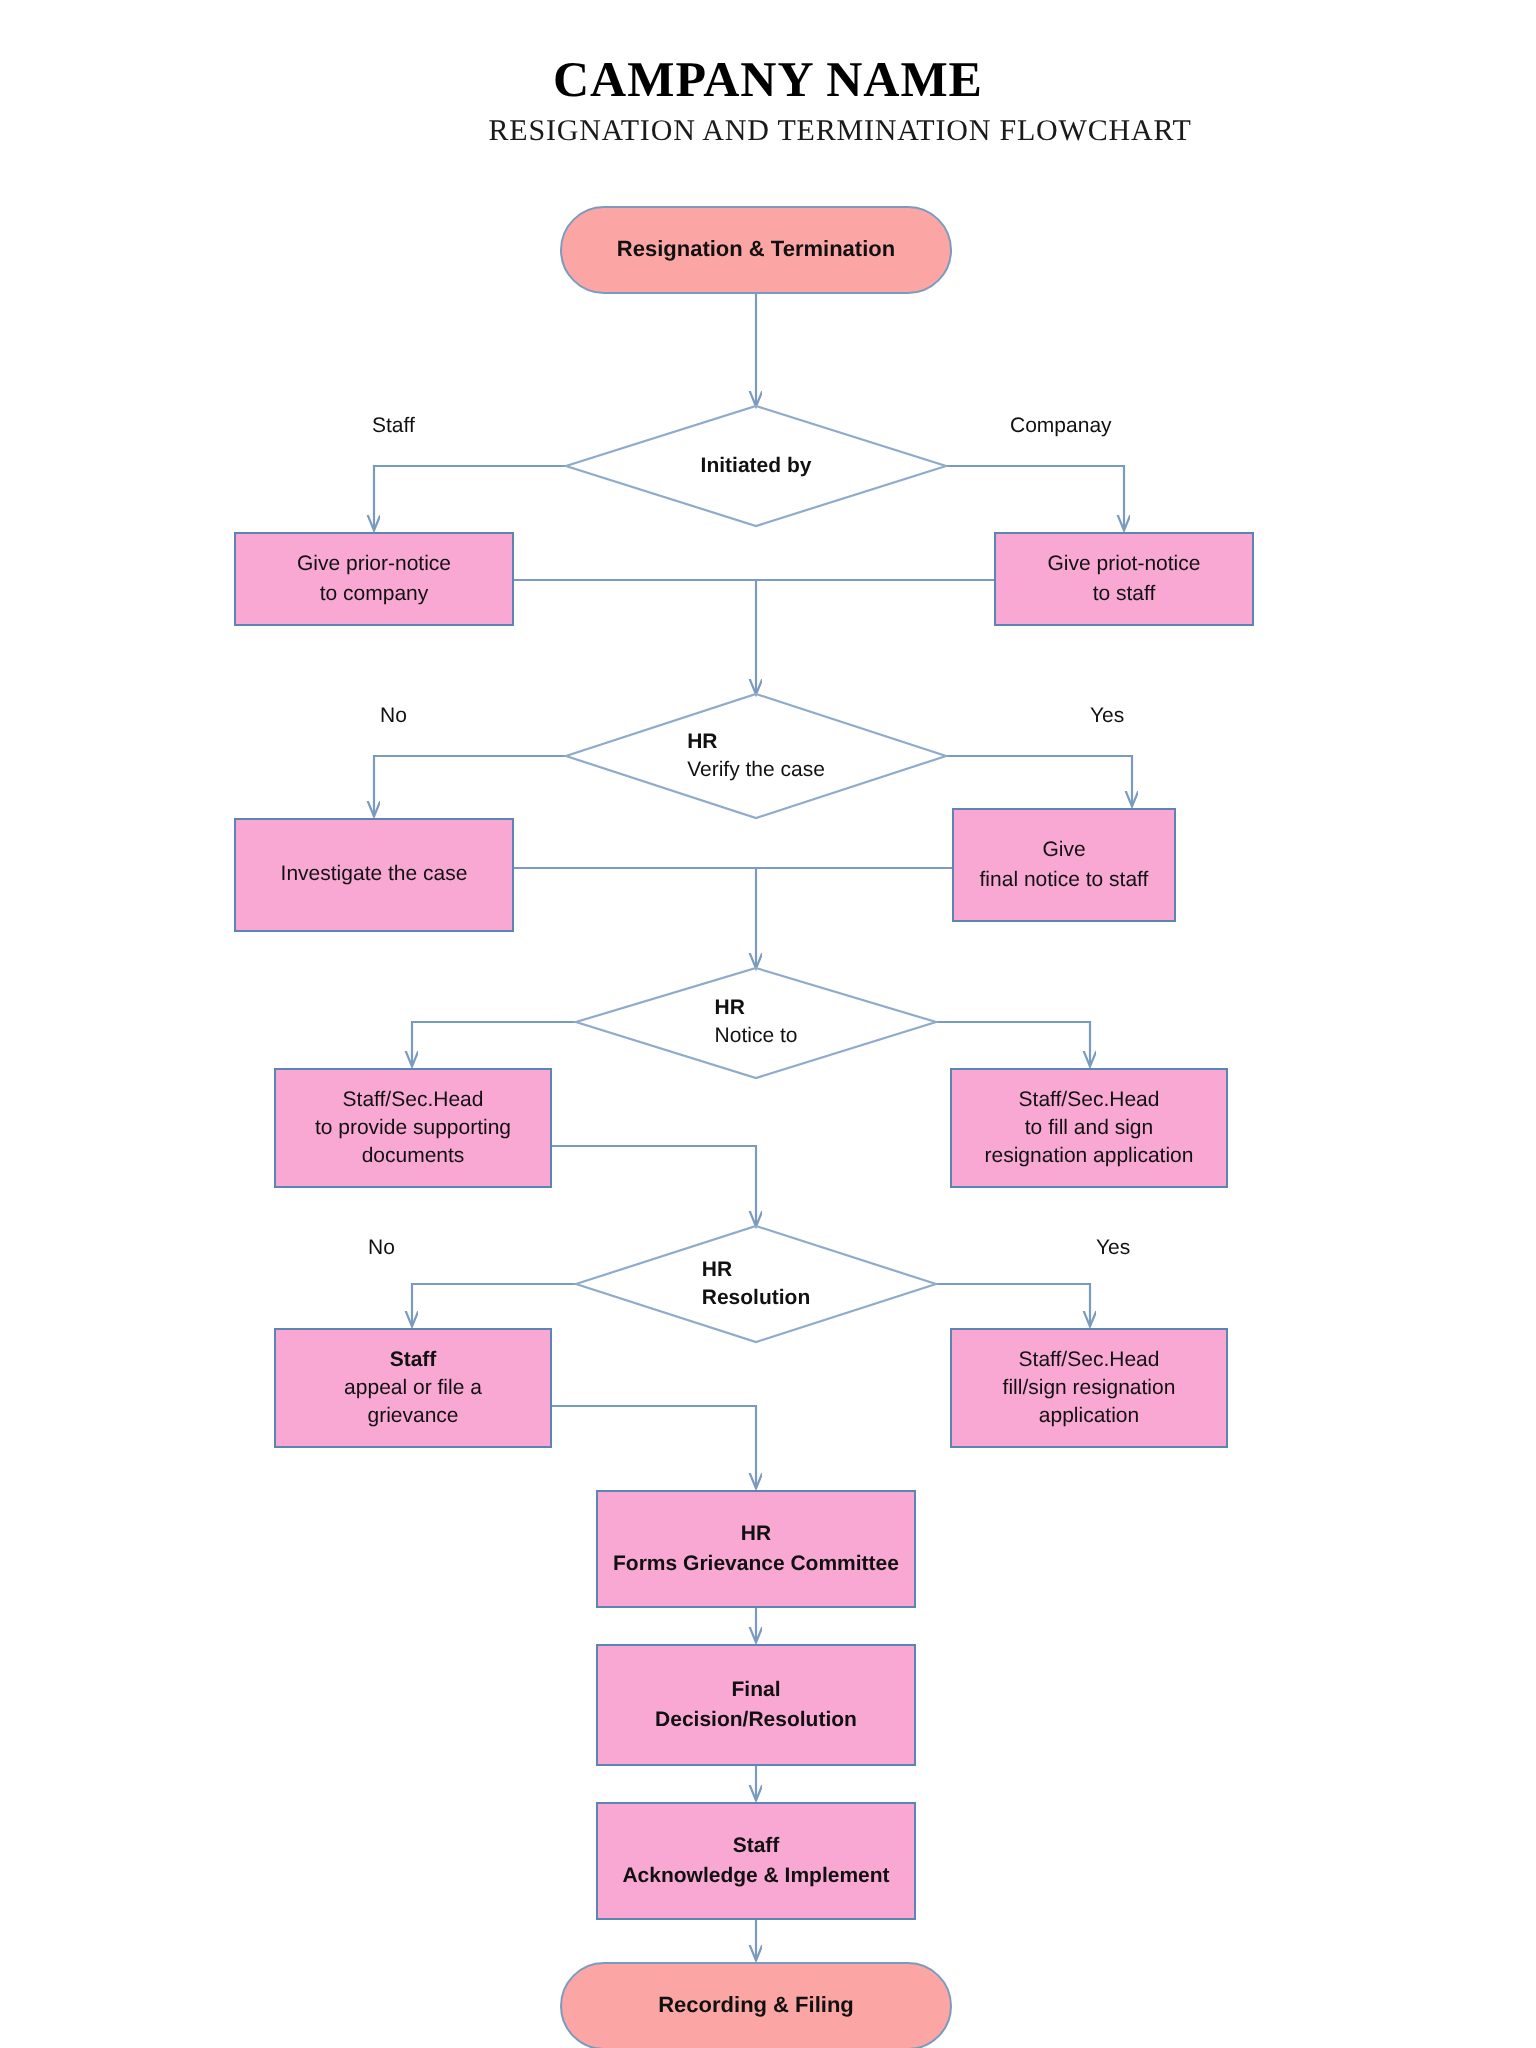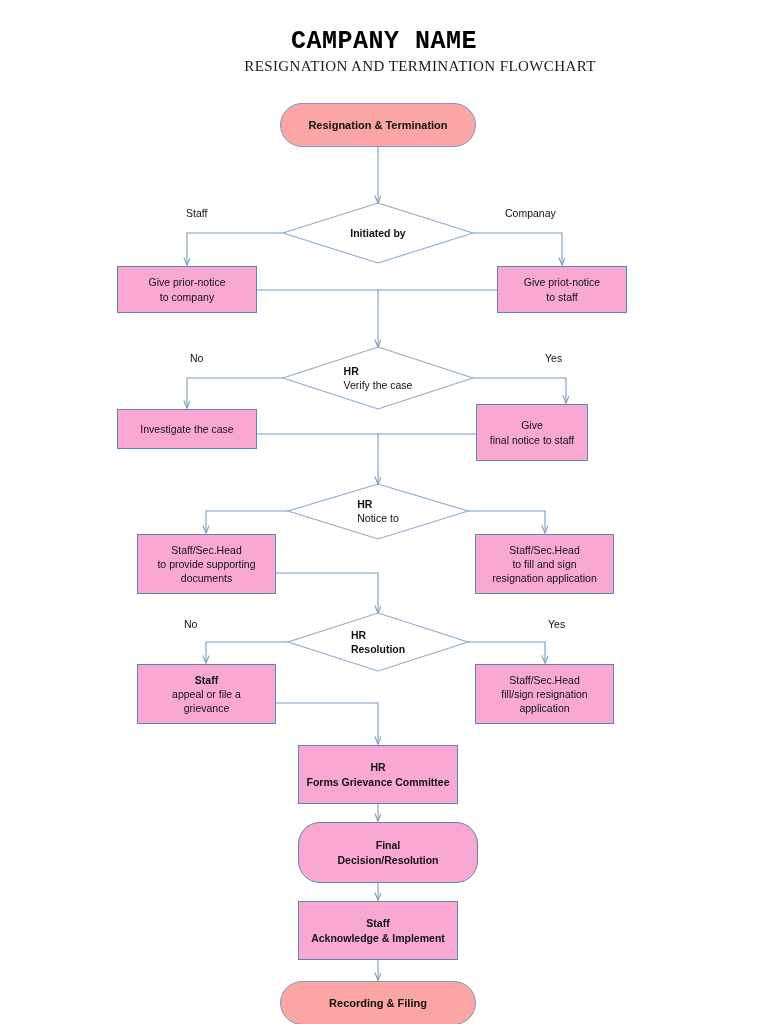--- a/index.html
+++ b/index.html
@@ -25,21 +25,21 @@
     position: absolute;
     left: 0; top: 0;
     width: 768px;
     height: 1024px;
   }
   .title {
     position: absolute;
     left: 0;
     width: 768px;
     text-align: center;
-    font-family: Liberation Mono, monospace;
+    font-family: Liberation Serif, serif;
     font-weight: bold;
     font-size: 25px;
     letter-spacing: 0.5px;
     color: #000000;
     top: 27px;
   }
   .subtitle {
     position: absolute;
     left: 0;
     width: 768px;
@@ -188,21 +188,21 @@
 
   <div class="decision-label" style="left:313px; top:360px; width:130px; height:36px;">
     <span class="lines">
       <span class="ln b">HR</span>
       <span class="ln">Verify the case</span>
     </span>
   </div>
   <div class="branch-label" style="left:190px; top:352px;">No</div>
   <div class="branch-label" style="left:545px; top:352px;">Yes</div>
 
-  <div class="node process" style="left:117px; top:409px; width:140px; height:40px;">
+  <div class="node process" style="left:117px; top:409px; width:140px; height:57px;">
     <span class="lines">
       <span class="ln">Investigate the case</span>
     </span>
   </div>
 
   <div class="node process" style="left:476px; top:404px; width:112px; height:57px;">
     <span class="lines">
       <span class="ln">Give</span>
       <span class="ln">final notice to staff</span>
     </span>
@@ -256,21 +256,21 @@
     </span>
   </div>
 
   <div class="node process" style="left:298px; top:745px; width:160px; height:59px;">
     <span class="lines">
       <span class="ln b">HR</span>
       <span class="ln b">Forms Grievance Committee</span>
     </span>
   </div>
 
-  <div class="node process" style="left:298px; top:822px; width:180px; height:61px;border-radius:22px;">
+  <div class="node process" style="left:298px; top:822px; width:160px; height:61px;">
     <span class="lines">
       <span class="ln b">Final</span>
       <span class="ln b">Decision/Resolution</span>
     </span>
   </div>
 
   <div class="node process" style="left:298px; top:901px; width:160px; height:59px;">
     <span class="lines">
       <span class="ln b">Staff</span>
       <span class="ln b">Acknowledge &amp; Implement</span>

